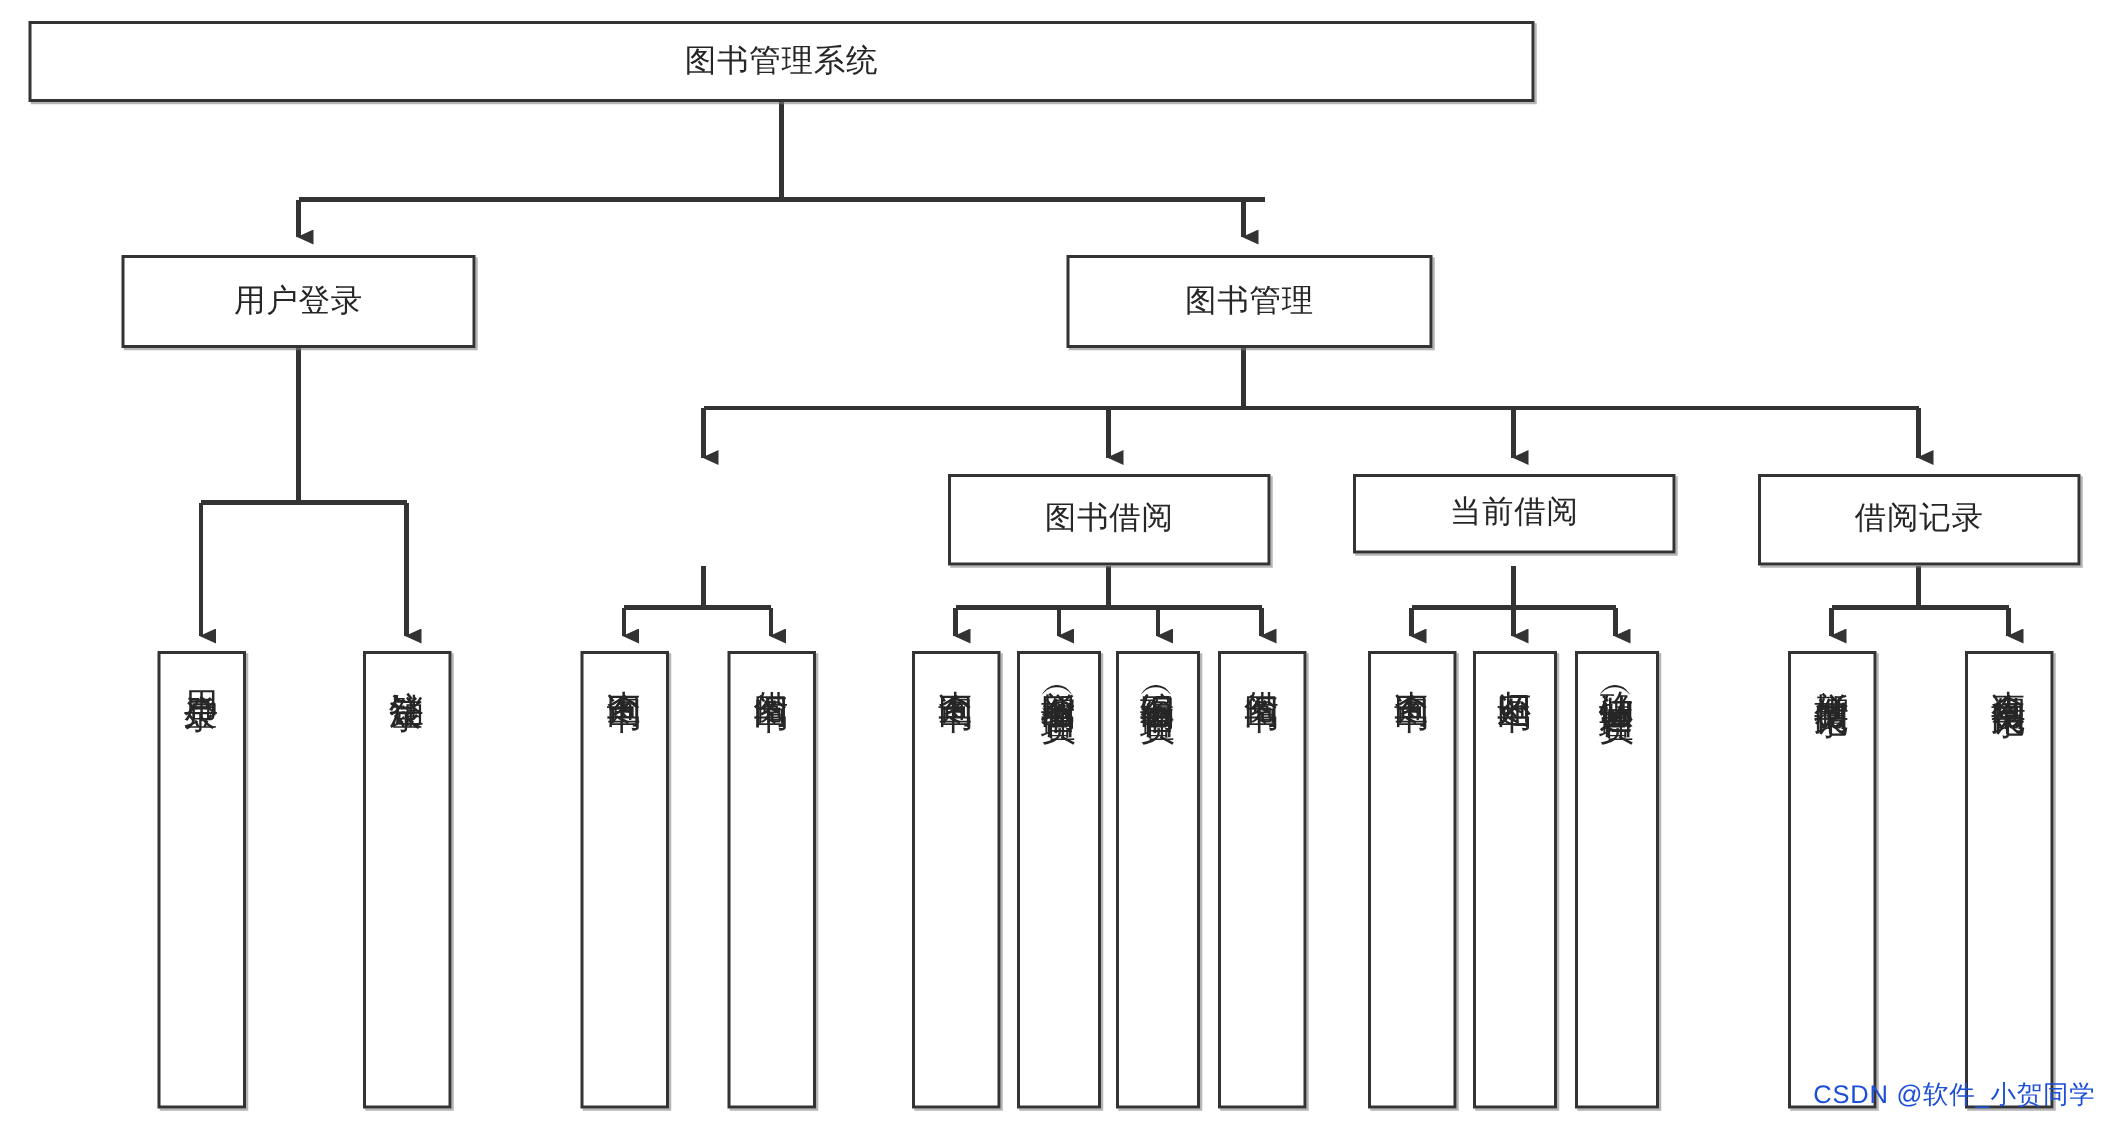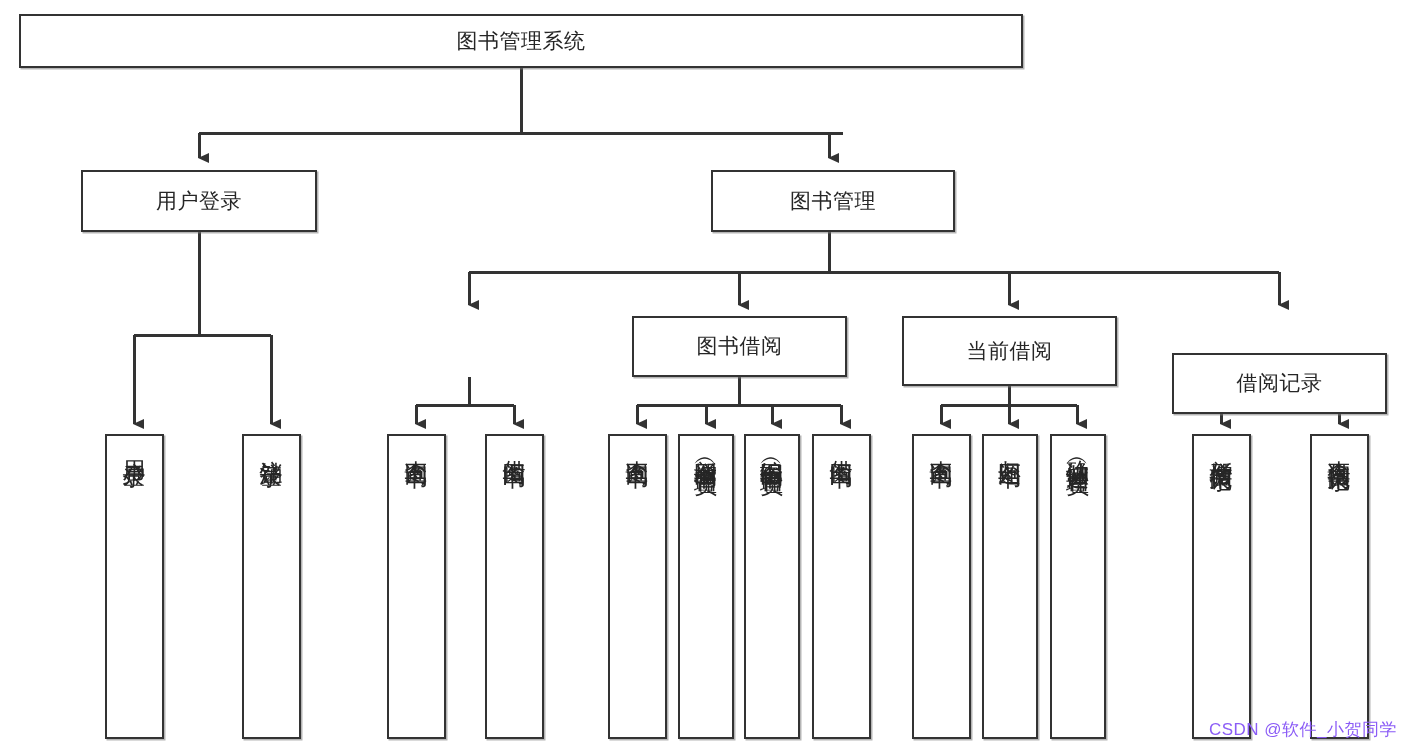--- a/index.html
+++ b/index.html
@@ -66,21 +66,21 @@
     white-space: nowrap;
   }
   .node.v.tall .node-label {
     font-size: 23px;
   }
   #watermark {
     position: absolute;
     right: 8px;
     bottom: 6px;
     font-size: 17px;
-    color: #8b5cf6;
+    color: #1d4ed8;
     letter-spacing: 0.5px;
     z-index: 5;
     white-space: nowrap;
     user-select: none;
   }
 </style>
 </head>
 <body>
 
 <div id="diagram-root">
@@ -145,25 +145,25 @@
 
   <div class="node h" style="left:711px; top:170px; width:244px; height:62px;">
     <span class="node-label">图书管理</span>
   </div>
 
 
   <div class="node h" style="left:632px; top:316px; width:215px; height:61px;">
     <span class="node-label">图书借阅</span>
   </div>
 
-  <div class="node h" style="left:902px; top:316px; width:215px; height:70px;">
+  <div class="node h" style="left:902px; top:316px; width:215px; height:53px;">
     <span class="node-label">当前借阅</span>
   </div>
 
-  <div class="node h" style="left:1172px; top:316px; width:215px; height:61px;margin-top:37px;">
+  <div class="node h" style="left:1172px; top:316px; width:215px; height:61px;">
     <span class="node-label">借阅记录</span>
   </div>
 
   <div class="node v" style="left:105px; top:434px; width:59px; height:305px;">
     <span class="node-label">用户登录</span>
   </div>
 
   <div class="node v" style="left:242px; top:434px; width:59px; height:305px;">
     <span class="node-label">注销登录</span>
   </div>

